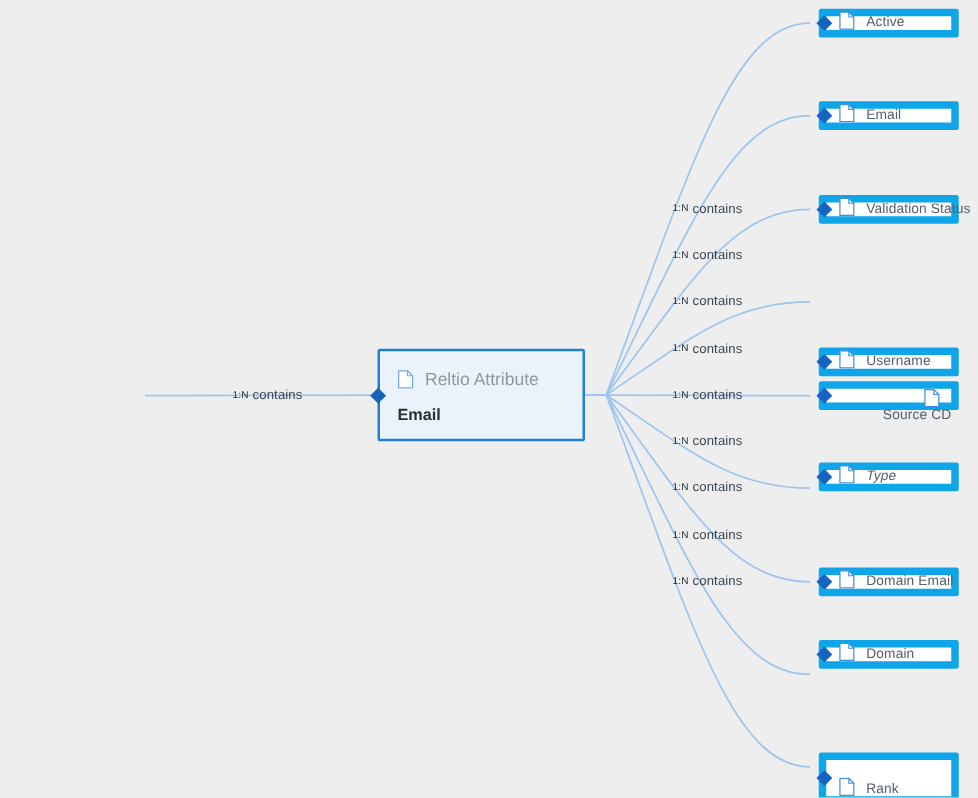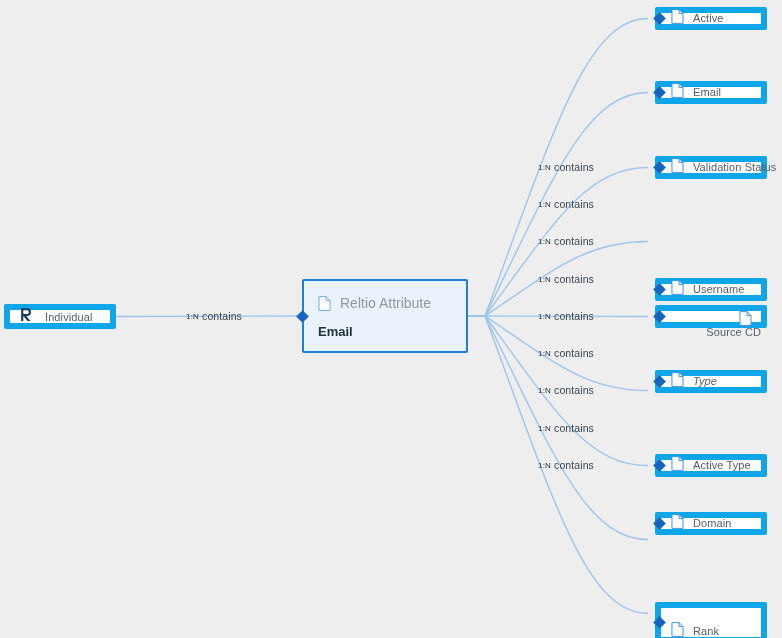--- a/index.html
+++ b/index.html
@@ -135,27 +135,20 @@
         <path d="M 468 316 L 485 316 C 553.46 223.93, 586.06 167.5, 648 167.5" stroke-width="1.4"></path>
         <path d="M 468 316 L 485 316 C 553.46 269.81, 586.06 241.5, 648 241.5" stroke-width="1.4"></path>
         <path d="M 468 316 L 485 316 C 553.46 316.31, 586.06 316.5, 648 316.5" stroke-width="1.4"></path>
         <path d="M 468 316 L 485 316 C 553.46 362.19, 586.06 390.5, 648 390.5" stroke-width="1.4"></path>
         <path d="M 468 316 L 485 316 C 553.46 408.69, 586.06 465.5, 648 465.5" stroke-width="1.4"></path>
         <path d="M 468 316 L 485 316 C 553.46 454.57, 586.06 539.5, 648 539.5" stroke-width="1.4"></path>
         <path d="M 468 316 L 485 316 C 553.46 500.45, 586.06 613.5, 648 613.5" stroke-width="1.4"></path>
       </g>
   </svg>
 
-  <div class="node source-node" id="source-node" style="left: 4px; top: 304px; width: 112px; height: 25px; padding-left: 9px;">
-    <svg class="r-icon" viewBox="0 0 24 24" xmlns="http://www.w3.org/2000/svg">
-      <path d="M3 3 h8.5 a5.5 5.5 0 0 1 0 11 h-1.2 l6 7 h-4.2 l-6 -7 v7 h-3.1 z M6.1 5.9 v5.3 h5.2 a2.65 2.65 0 0 0 0 -5.3 z" fill="#1b3a5c"></path>
-      <path d="M14.3 3 h3.0 v18 h-3.0 z" fill="#1b3a5c" opacity="0"></path>
-    </svg>
-    <span class="node-label">Individual</span>
-  </div>
 
   <div id="center-node" style="left: 302px; top: 279px; width: 166px; height: 74px;">
     <span class="diamond-left"></span>
     <div class="cn-top">
       <svg class="doc-icon" viewBox="0 0 14 17" xmlns="http://www.w3.org/2000/svg">
         <path d="M0.7 0.7 h8.1 l4.5 4.5 v11.1 h-12.6 z" fill="#ffffff" stroke="#6fa8dc" stroke-width="1.1"></path>
         <path d="M8.8 0.7 v4.5 h4.5" fill="none" stroke="#6fa8dc" stroke-width="1.1"></path>
       </svg>
       <span class="cn-type">Reltio Attribute</span>
     </div>
@@ -210,21 +203,21 @@
     <path d="M8.8 0.7 v4.5 h4.5" fill="none" stroke="#3f8fdc" stroke-width="1.1"></path>
   </svg>
         <span class="node-label">Type</span>
       </div>
       <div class="node attr-node" style="left: 655px; top: 454px; width: 112px; height: 23px;">
         <span class="diamond"></span>
   <svg class="doc-icon" viewBox="0 0 14 17" xmlns="http://www.w3.org/2000/svg">
     <path d="M0.7 0.7 h8.1 l4.5 4.5 v11.1 h-12.6 z" fill="#ffffff" stroke="#3f8fdc" stroke-width="1.1"></path>
     <path d="M8.8 0.7 v4.5 h4.5" fill="none" stroke="#3f8fdc" stroke-width="1.1"></path>
   </svg>
-        <span class="node-label">Active Type</span>
+        <span class="node-label">Domain Email</span>
       </div>
       <div class="node attr-node" style="left: 655px; top: 512px; width: 112px; height: 23px;">
         <span class="diamond"></span>
   <svg class="doc-icon" viewBox="0 0 14 17" xmlns="http://www.w3.org/2000/svg">
     <path d="M0.7 0.7 h8.1 l4.5 4.5 v11.1 h-12.6 z" fill="#ffffff" stroke="#3f8fdc" stroke-width="1.1"></path>
     <path d="M8.8 0.7 v4.5 h4.5" fill="none" stroke="#3f8fdc" stroke-width="1.1"></path>
   </svg>
         <span class="node-label">Domain</span>
       </div>
       <div class="node attr-node" style="left: 655px; top: 602px; width: 112px; height: 41px;">

